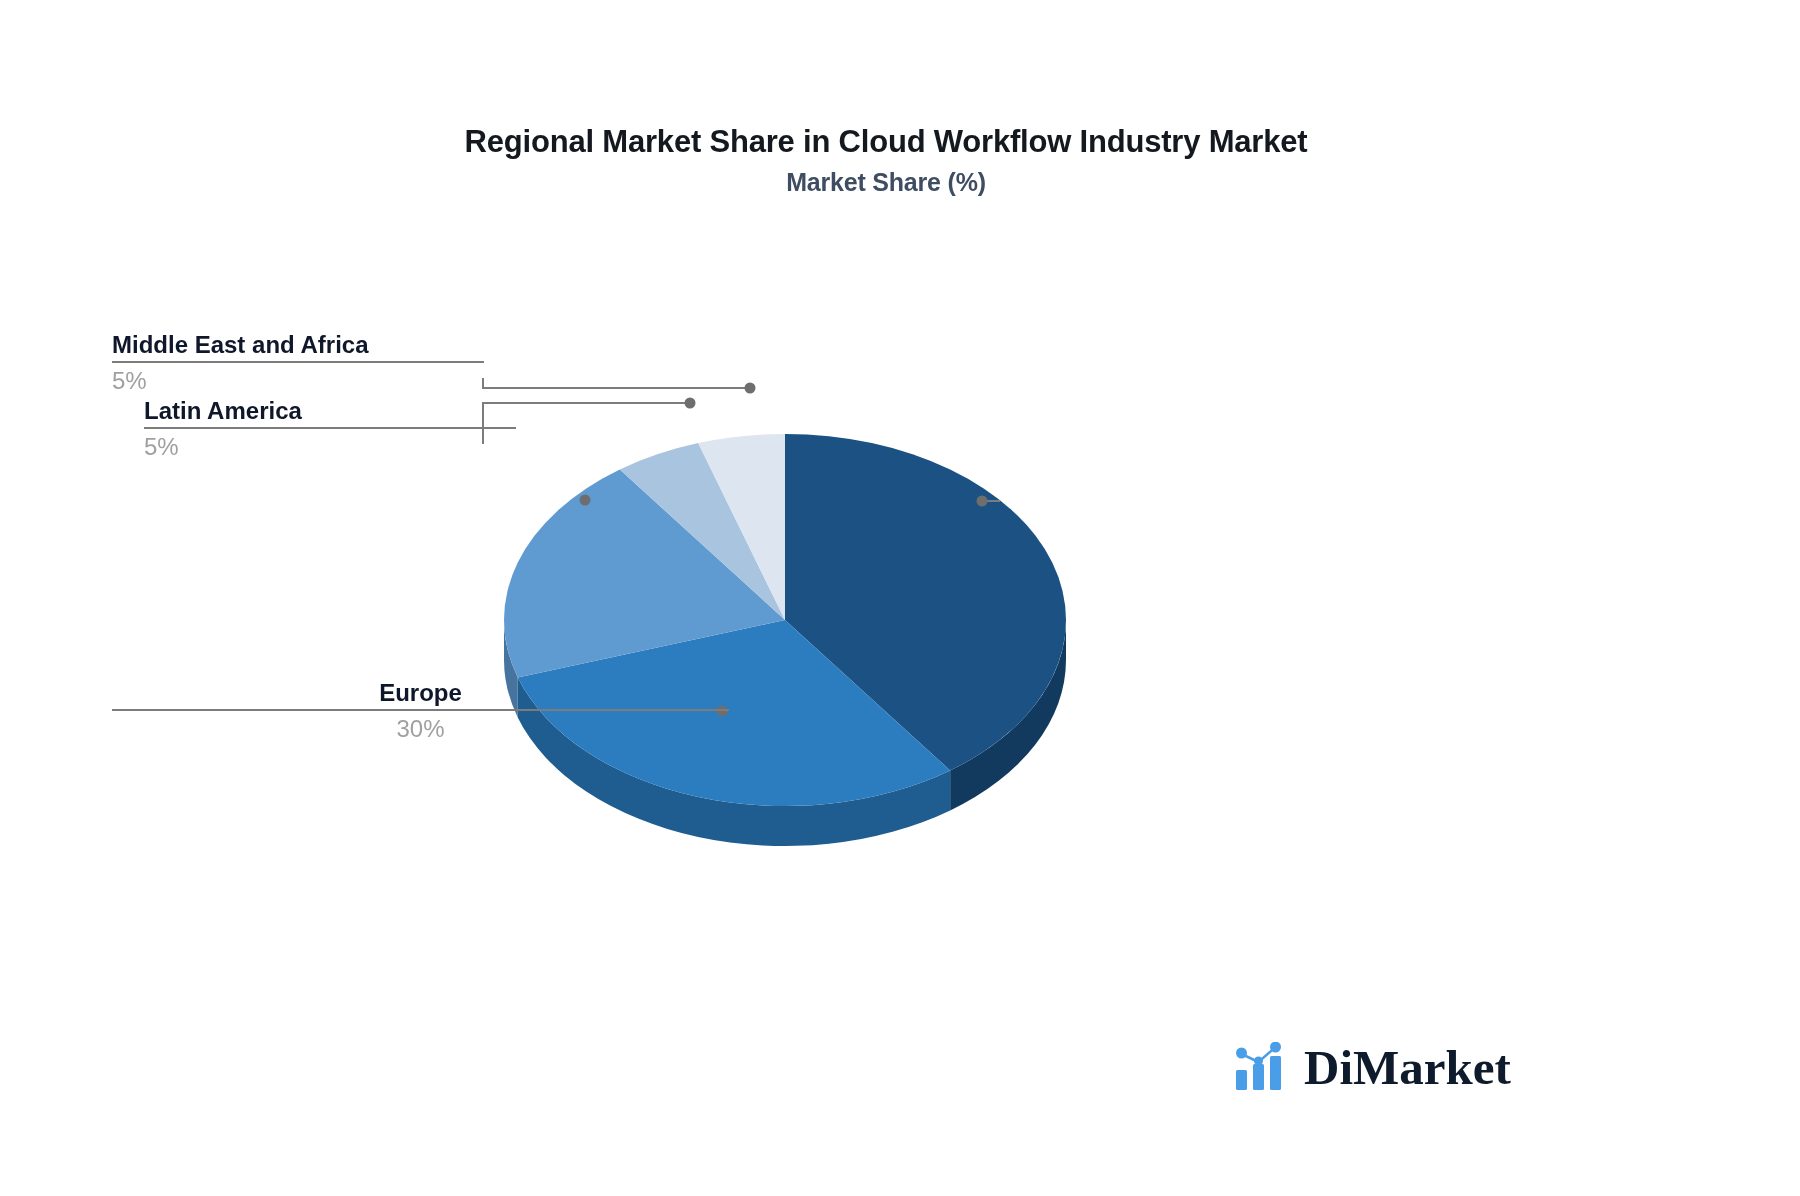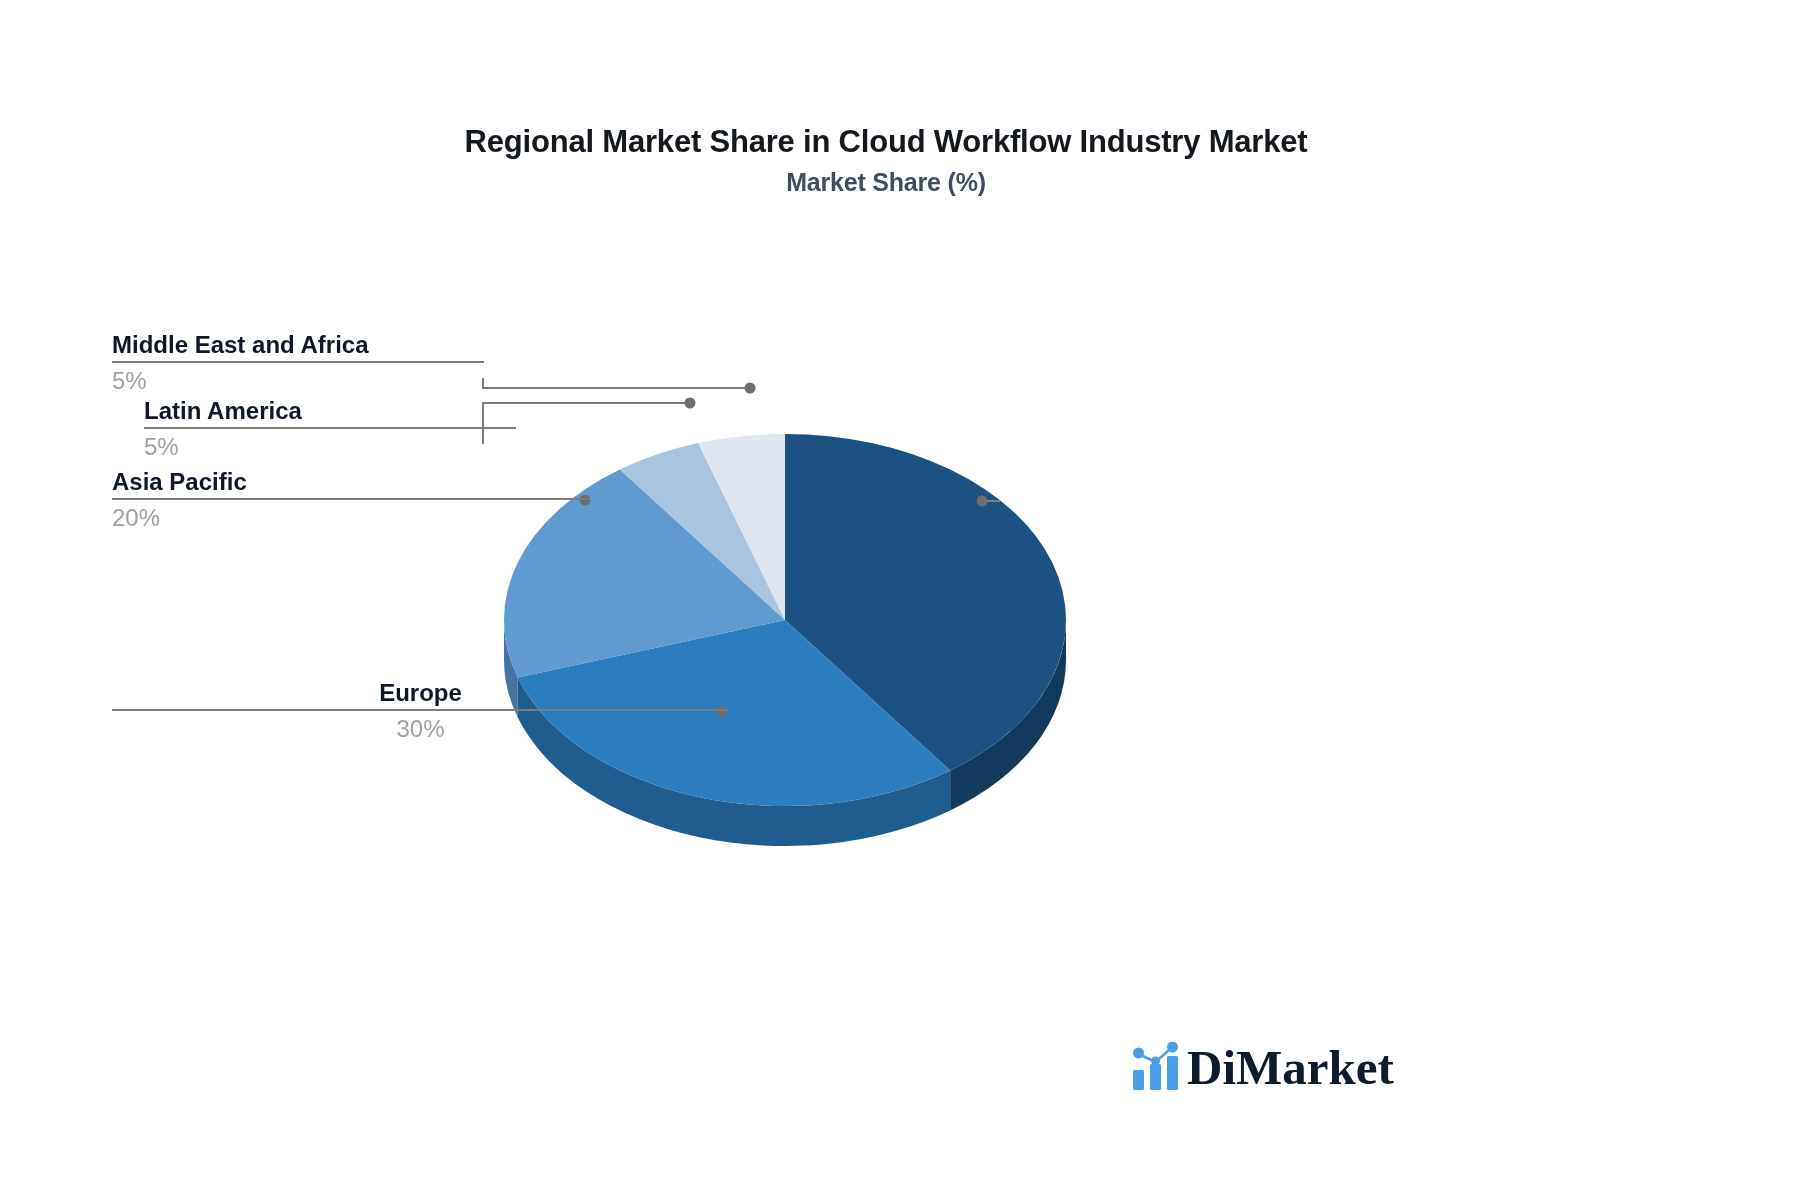--- a/index.html
+++ b/index.html
@@ -72,23 +72,24 @@
   
   #co-mea      { left:112px; top:330px;  width:372px; }
   #co-latam    { left:112px; top:396px;  width:372px;margin-left:32px; }
   #co-apac     { left:112px; top:467px;  width:478px; }
   #co-europe   { left:112px; top:678px;  width:617px;text-align:center; }
   #co-na       { left:1000px; top:468px; width:460px; }
 
   
   #logo {
     position:absolute;
-    left:1131px; top:1042px;
+    left:1234px; top:1042px;
     display:flex;
     align-items:center;
+    gap:14px;
   }
   #logo .logo-text {
     font-family:"Liberation Serif", serif;
     font-size:49px;
     font-weight:bold;
     color:#0d1b2c;
     letter-spacing:0px;
     line-height:1;
   }
 </style>
@@ -141,25 +142,20 @@
     <span class="cl-rule"></span>
     <span class="cl-value">5%</span>
   </div>
 
   <div class="callout" id="co-latam">
     <span class="cl-name">Latin America</span>
     <span class="cl-rule"></span>
     <span class="cl-value">5%</span>
   </div>
 
-  <div class="callout" id="co-apac">
-    <span class="cl-name">Asia Pacific</span>
-    <span class="cl-rule"></span>
-    <span class="cl-value">20%</span>
-  </div>
 
   <div class="callout" id="co-europe">
     <span class="cl-name">Europe</span>
     <span class="cl-rule"></span>
     <span class="cl-value">30%</span>
   </div>
 
 
   <div id="logo">
     <svg width="56" height="50" viewBox="0 0 56 50">

